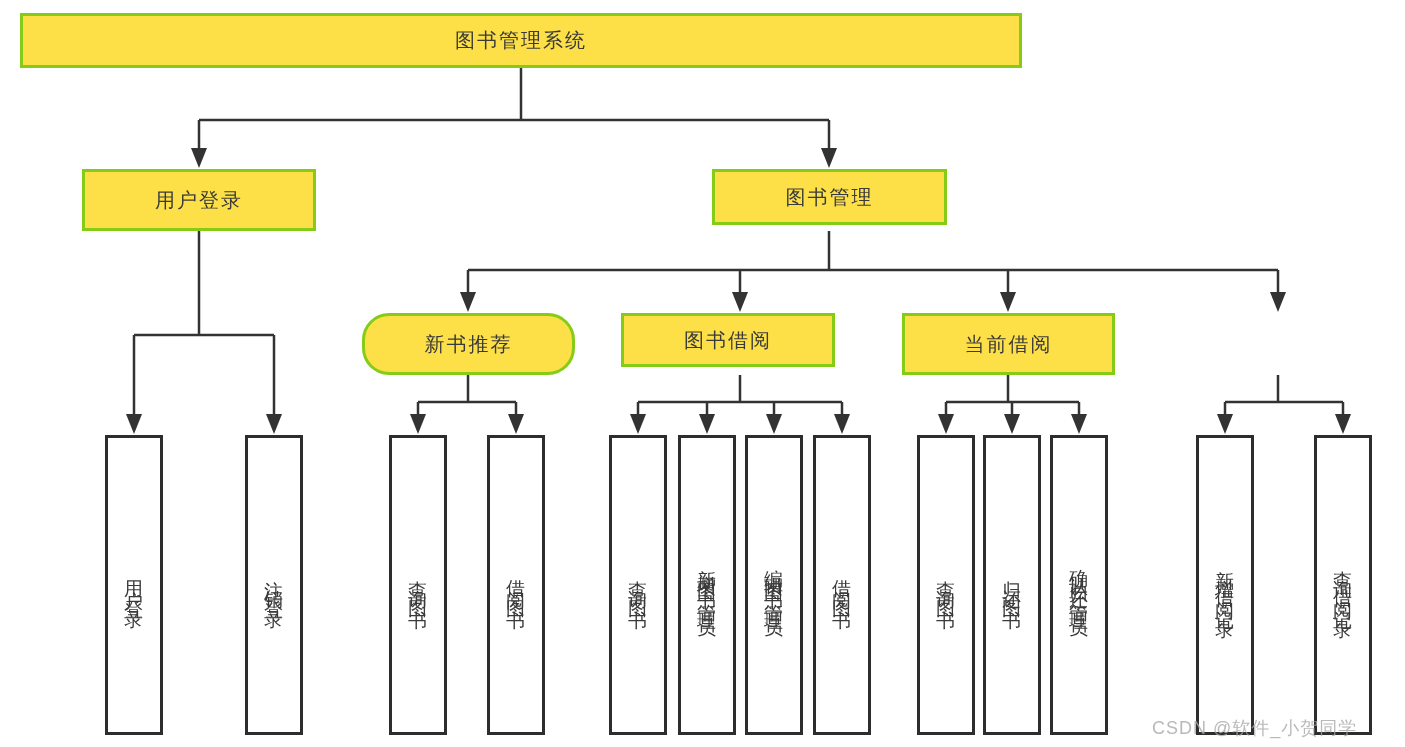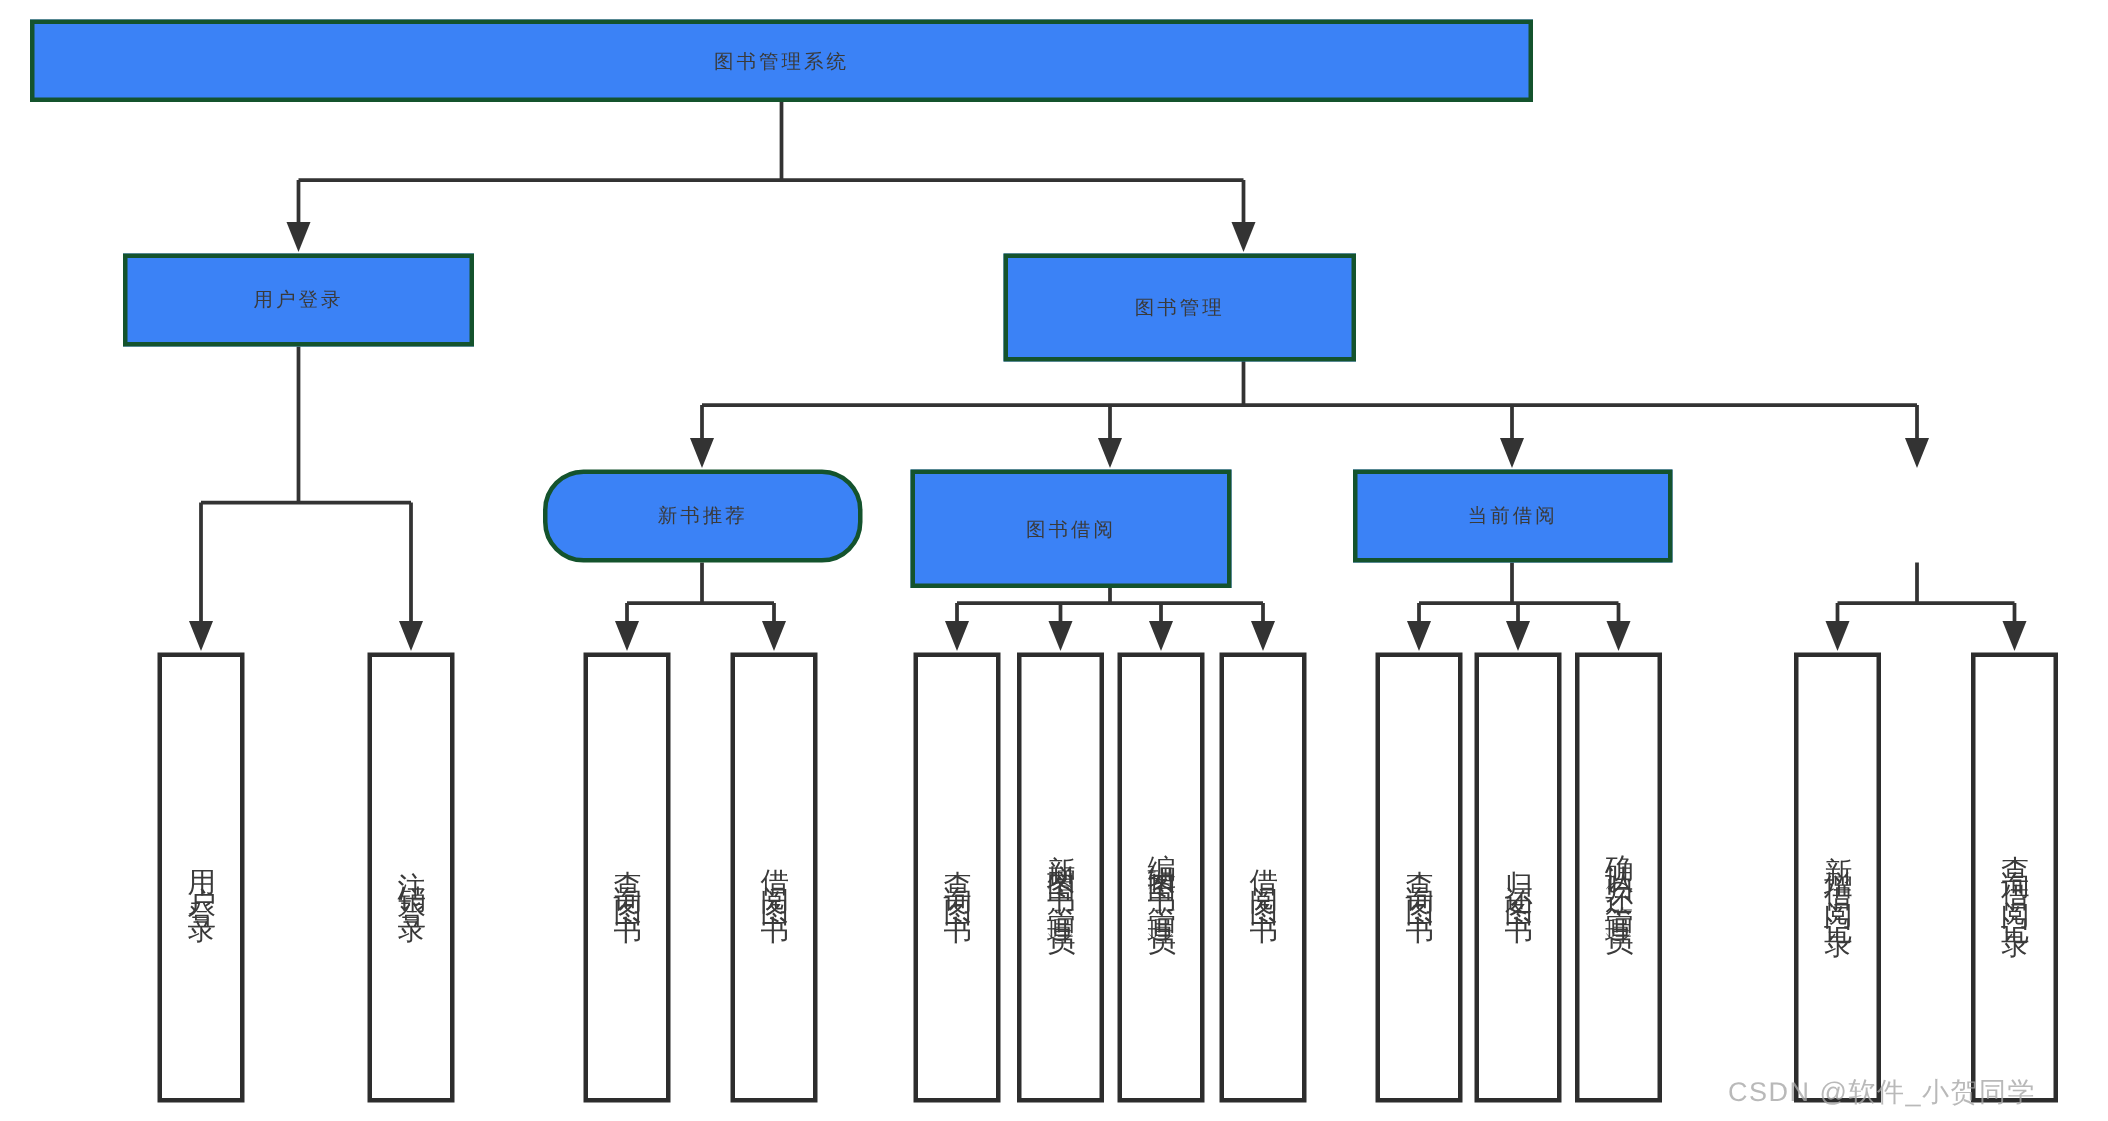--- a/index.html
+++ b/index.html
@@ -7,26 +7,26 @@
     position: relative;
     width: 1405px;
     height: 747px;
     background: #ffffff;
     font-family: "Liberation Sans", sans-serif;
     overflow: hidden;
   }
   .hbox {
     position: absolute;
     box-sizing: border-box;
-    border: 3px solid #14532d;
-    background: #3b82f6;
+    border: 3px solid #84cc16;
+    background: #fde047;
     display: flex;
     align-items: center;
     justify-content: center;
-    font-size: 13px;
+    font-size: 20px;
     color: #3a3a3a;
     letter-spacing: 2px;
     z-index: 2;
   }
   .vbox {
     position: absolute;
     box-sizing: border-box;
     border: 3px solid #2d2d2d;
     background: #ffffff;
     display: flex;
@@ -129,24 +129,24 @@
       <polygon points="1004,414 1020,414 1012,434"></polygon>
       <polygon points="1071,414 1087,414 1079,434"></polygon>
       <polygon points="1217,414 1233,414 1225,434"></polygon>
       <polygon points="1335,414 1351,414 1343,434"></polygon>
     </g>
   </svg>
 
   <div class="hbox" style="left:20px; top:13px; width:1002px; height:55px;">图书管理系统</div>
 
   <div class="hbox" style="left:82px; top:169px; width:234px; height:62px;">用户登录</div>
-  <div class="hbox" style="left:669px; top:169px; width:235px; height:72px;text-align:right;">图书管理</div>
+  <div class="hbox" style="left:712px; top:169px; width:235px; height:56px;text-align:right;">图书管理</div>
 
   <div class="hbox" style="left:362px; top:313px; width:213px; height:62px;border-radius:27px;">新书推荐</div>
-  <div class="hbox" style="left:607px; top:313px; width:214px; height:79px;">图书借阅</div>
+  <div class="hbox" style="left:621px; top:313px; width:214px; height:54px;">图书借阅</div>
   <div class="hbox" style="left:902px; top:313px; width:213px; height:62px;">当前借阅</div>
 
   <div class="vbox" style="left:105px; top:435px; width:58px; height:300px;">用户登录</div>
   <div class="vbox" style="left:245px; top:435px; width:58px; height:300px;">注销登录</div>
 
   <div class="vbox" style="left:389px; top:435px; width:58px; height:300px;">查询图书</div>
   <div class="vbox" style="left:487px; top:435px; width:58px; height:300px;">借阅图书</div>
 
   <div class="vbox" style="left:609px; top:435px; width:58px; height:300px;">查询图书</div>
   <div class="vbox" style="left:678px; top:435px; width:58px; height:300px; letter-spacing:7px;">新增图书（管理员）</div>

